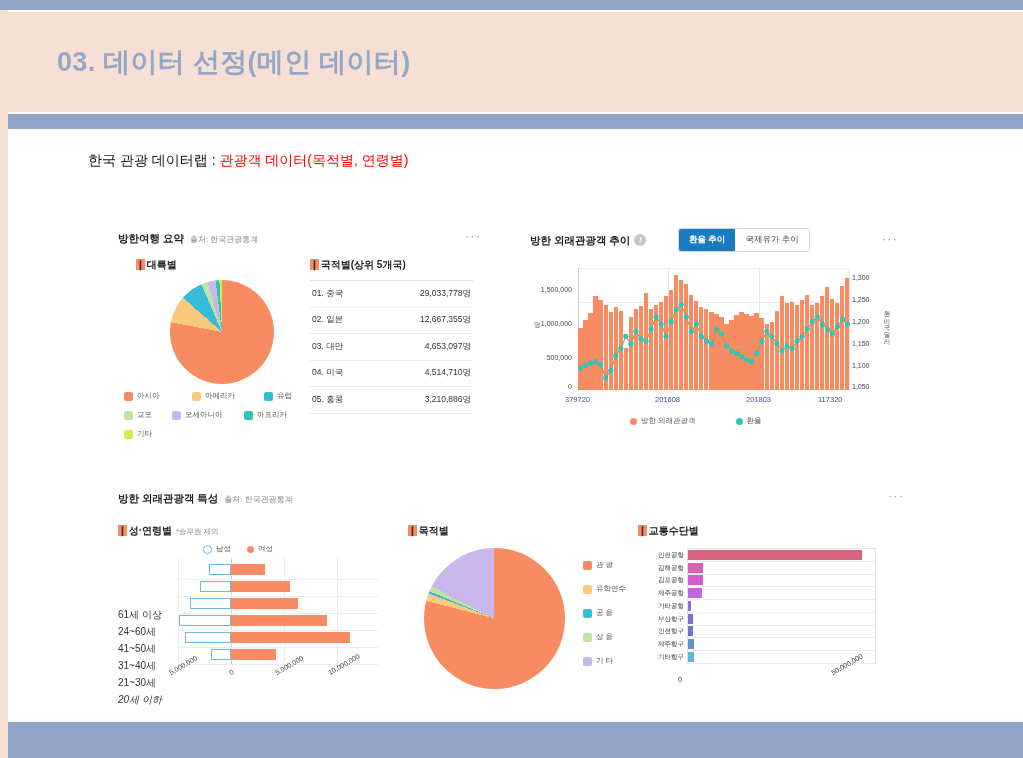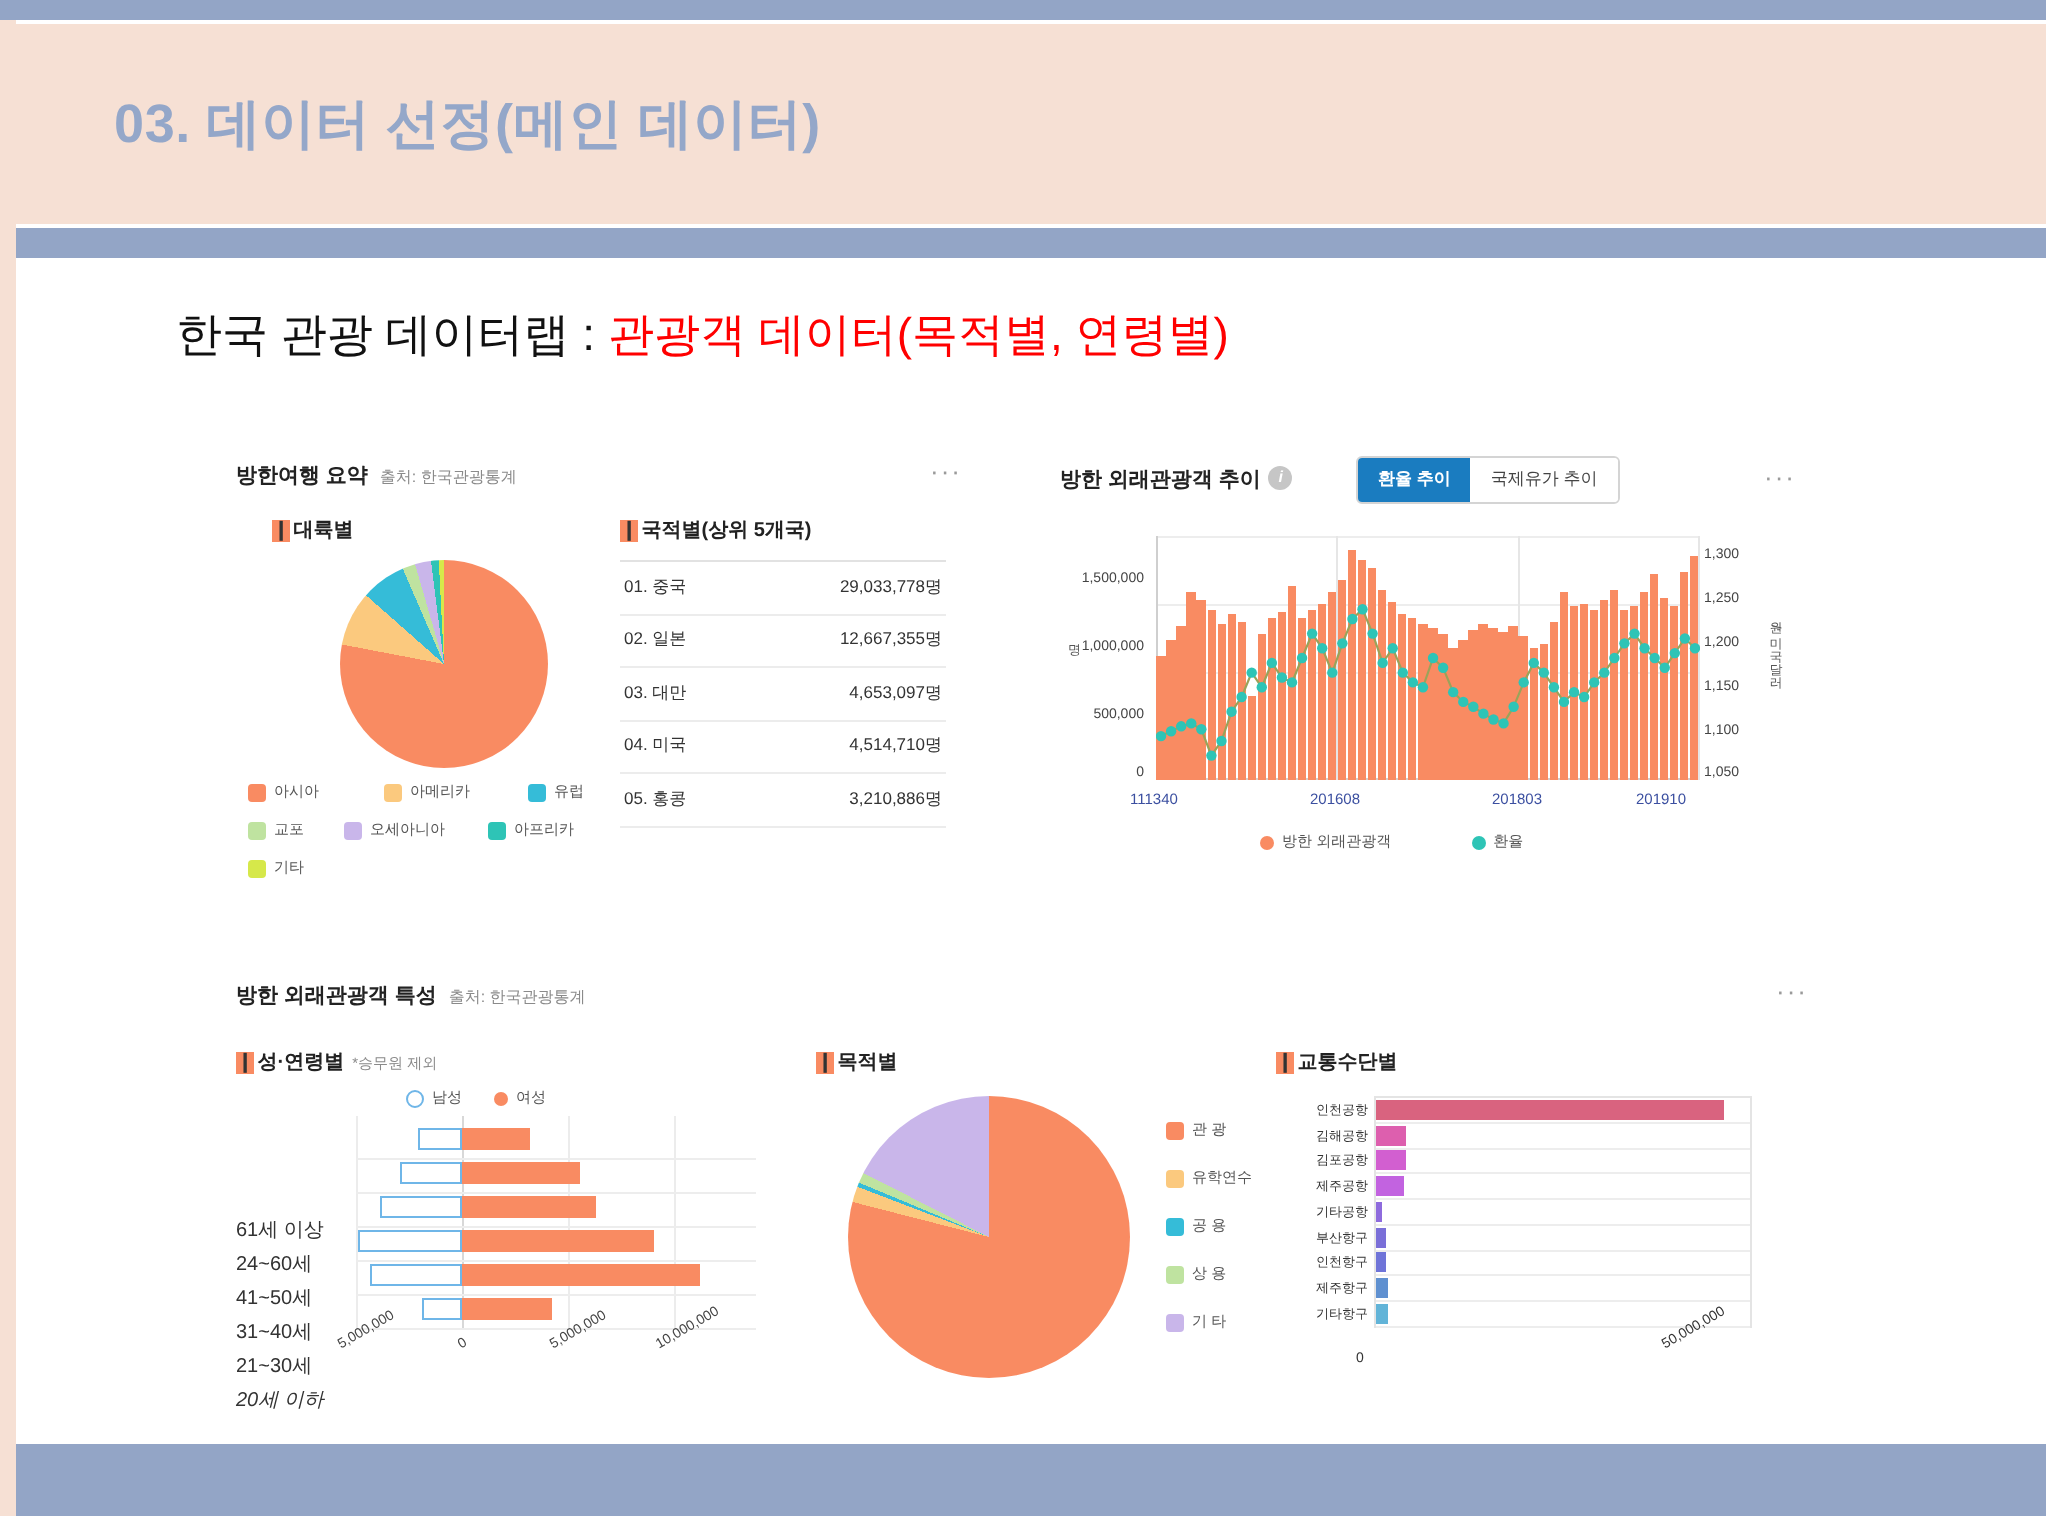--- a/index.html
+++ b/index.html
@@ -16,21 +16,21 @@
   .banner-title{
     position:absolute;left:57px;top:44px;
     font-size:27px;font-weight:bold;color:#94a7c9;letter-spacing:.3px;
     white-space:nowrap;
   }
   .divider{position:absolute;left:8px;top:114px;width:1015px;height:15px;background:#93a5c6;}
   .footband{position:absolute;left:8px;top:722px;width:1015px;height:36px;background:#93a5c6;}
   .leftedge{position:absolute;left:0;top:10px;width:8px;height:748px;background:#f6e0d4;}
 
   
-  .subtitle{position:absolute;left:88px;top:152px;font-size:23px;white-space:nowrap;}
+  .subtitle{position:absolute;left:88px;top:152px;font-size:14px;white-space:nowrap;}
   .subtitle .blk{color:#111;}
   .subtitle .red{color:#ff0000;}
 
   
   .card{position:absolute;background:#fff;}
   .card-title{font-size:10.5px;font-weight:bold;color:#222;}
   .card-src{font-size:8px;color:#8a8a8a;margin-left:6px;font-weight:normal;}
   .dots{position:absolute;font-size:13px;color:#9a9a9a;letter-spacing:1px;line-height:6px;}
   .sect{font-size:10px;font-weight:bold;color:#222;}
   .sect .bar{color:#333;margin-right:2px;}
@@ -310,24 +310,24 @@
           <circle cx="239.25925925925927" cy="48.8" r="2.6" fill="#2ec4b6"></circle>
           <circle cx="244.29629629629628" cy="56.11999999999999" r="2.6" fill="#2ec4b6"></circle>
           <circle cx="249.33333333333331" cy="61" r="2.6" fill="#2ec4b6"></circle>
           <circle cx="254.37037037037035" cy="65.88" r="2.6" fill="#2ec4b6"></circle>
           <circle cx="259.40740740740745" cy="58.559999999999995" r="2.6" fill="#2ec4b6"></circle>
           <circle cx="264.44444444444446" cy="51.24000000000001" r="2.6" fill="#2ec4b6"></circle>
           <circle cx="269.4814814814815" cy="56.11999999999999" r="2.6" fill="#2ec4b6"></circle>
         </svg>
     </div>
 
-    <div class="xtick" style="left:35px;top:167px;">111340</div>
+    <div class="xtick" style="left:35px;top:167px;">379720</div>
     <div class="xtick" style="left:125px;top:167px;">201608</div>
     <div class="xtick" style="left:216px;top:167px;">201803</div>
-    <div class="xtick" style="left:288px;top:167px;">201910</div>
+    <div class="xtick" style="left:288px;top:167px;">117320</div>
 
     <div style="position:absolute;left:100px;top:188px;display:flex;gap:40px;">
       <div class="lg">
           <span class="lgdot" style="background:#f98b62"></span>
           <span>방한 외래관광객</span>
         </div>
       <div class="lg">
           <span class="lgdot" style="background:#2ec4b6"></span>
           <span>환율</span>
         </div>

